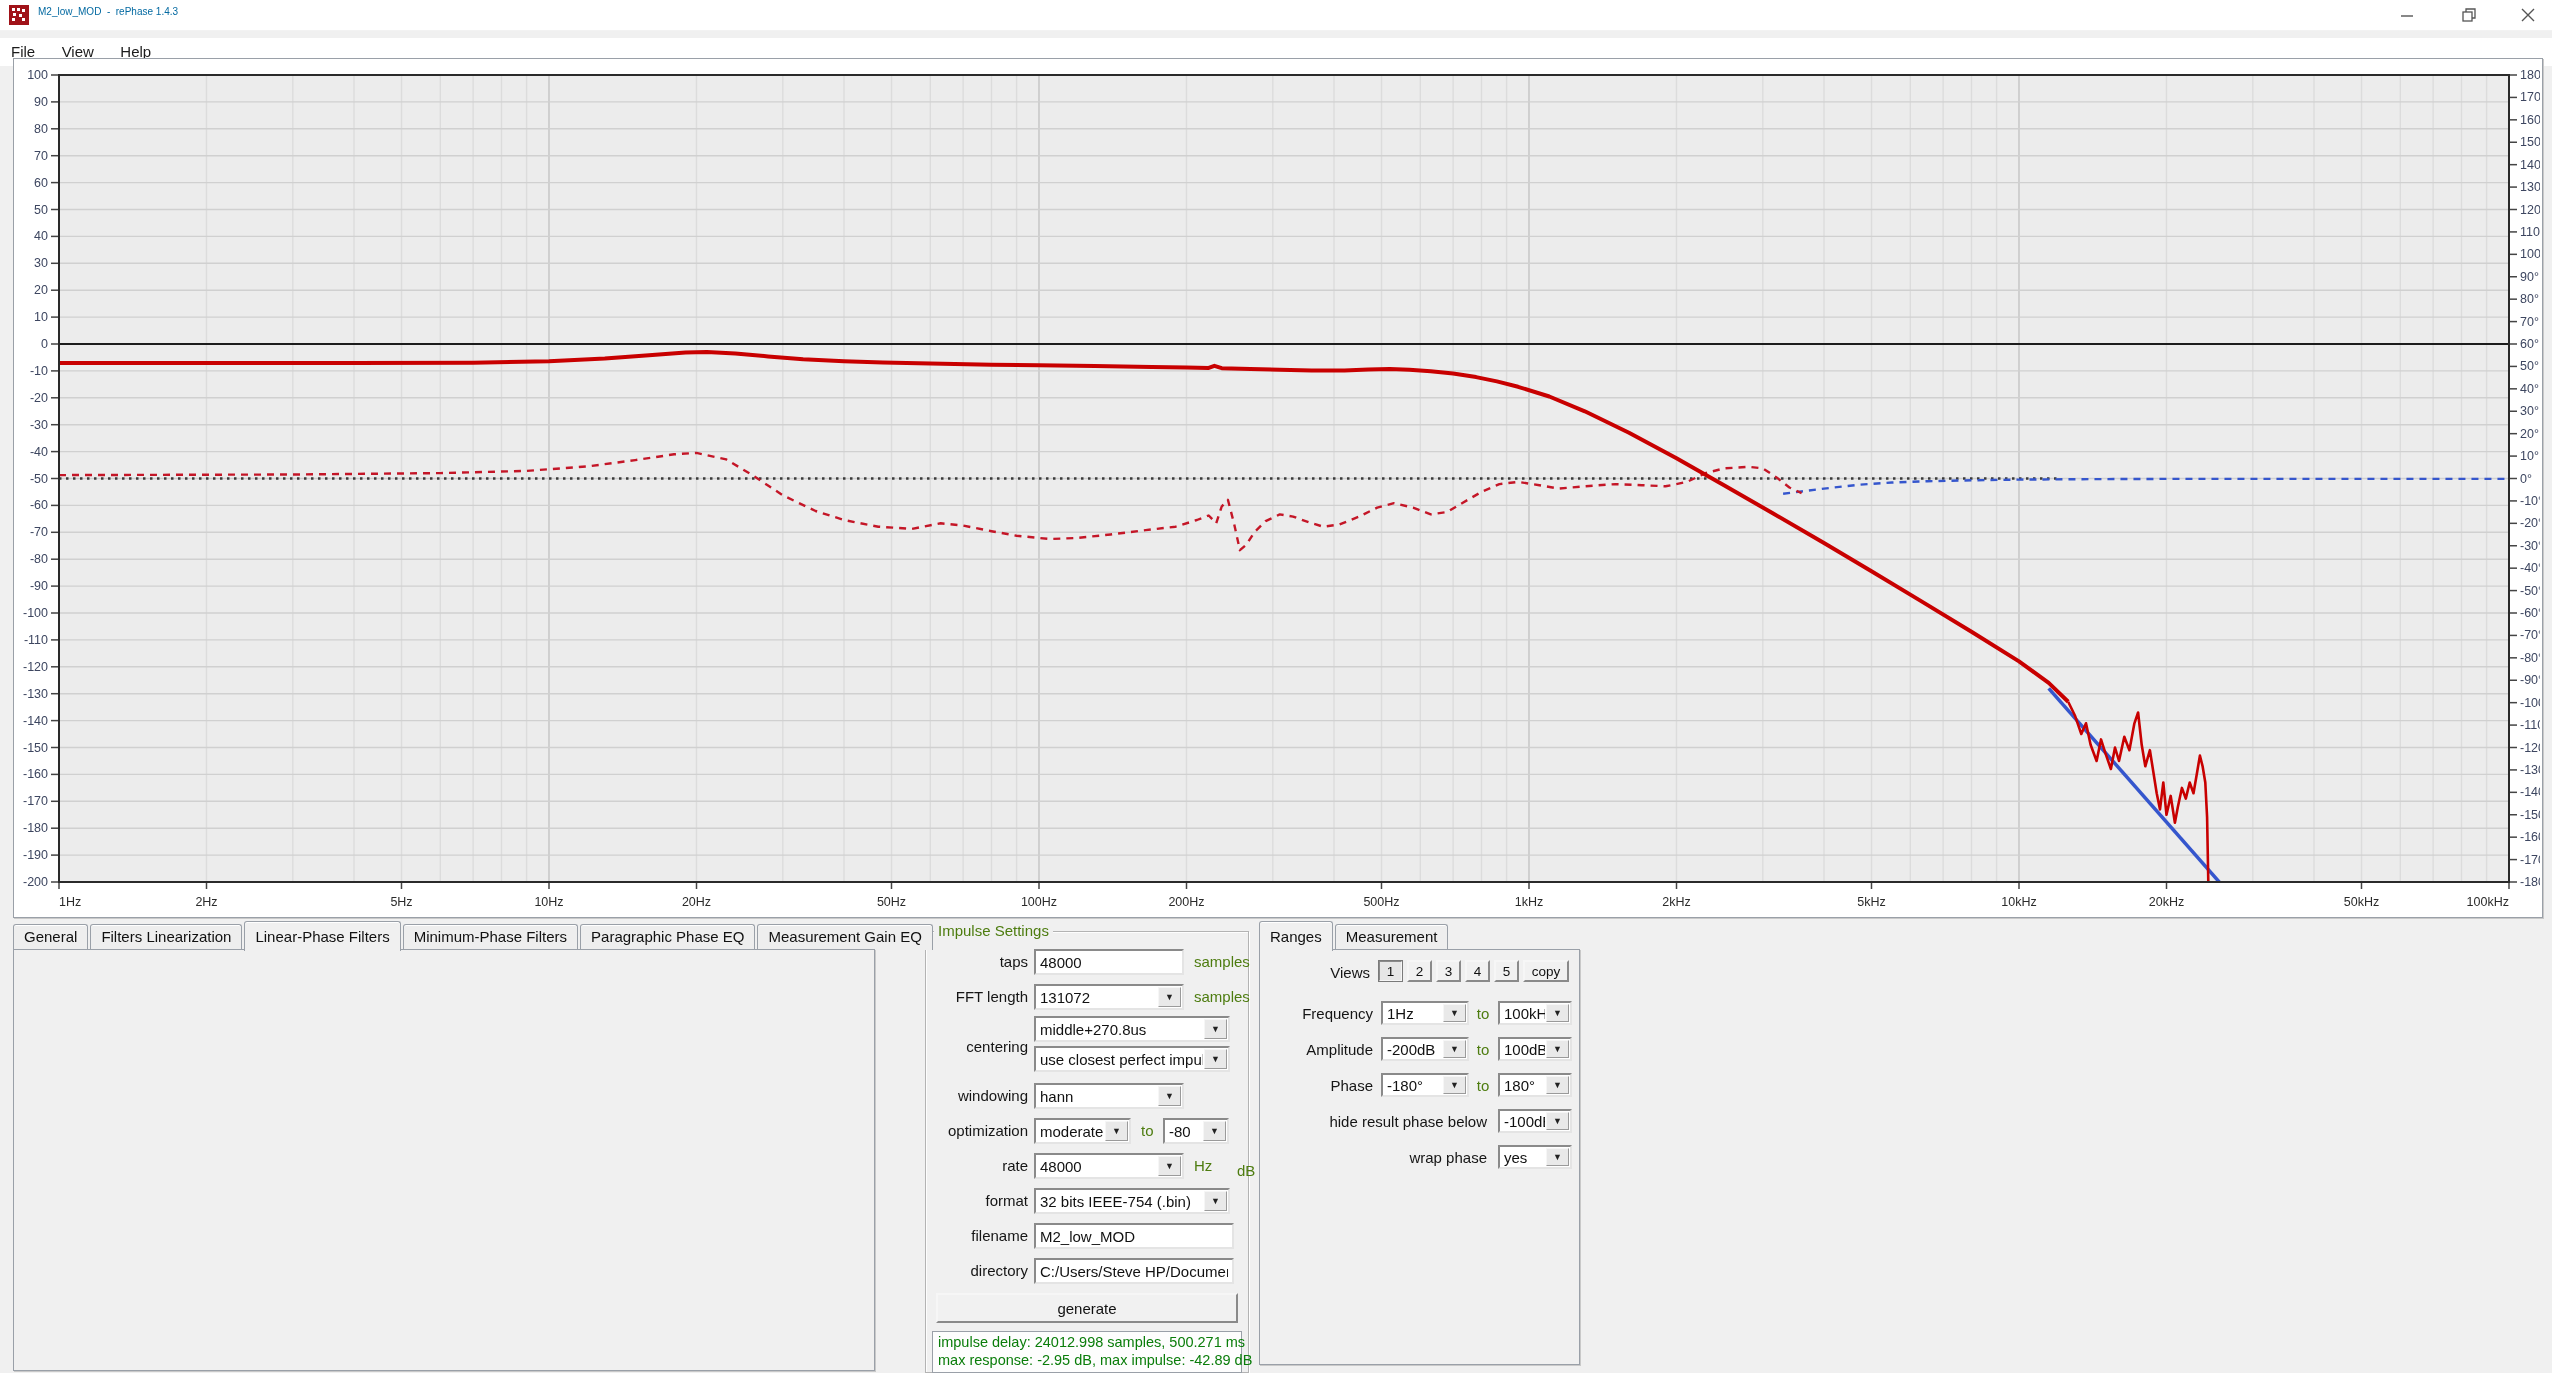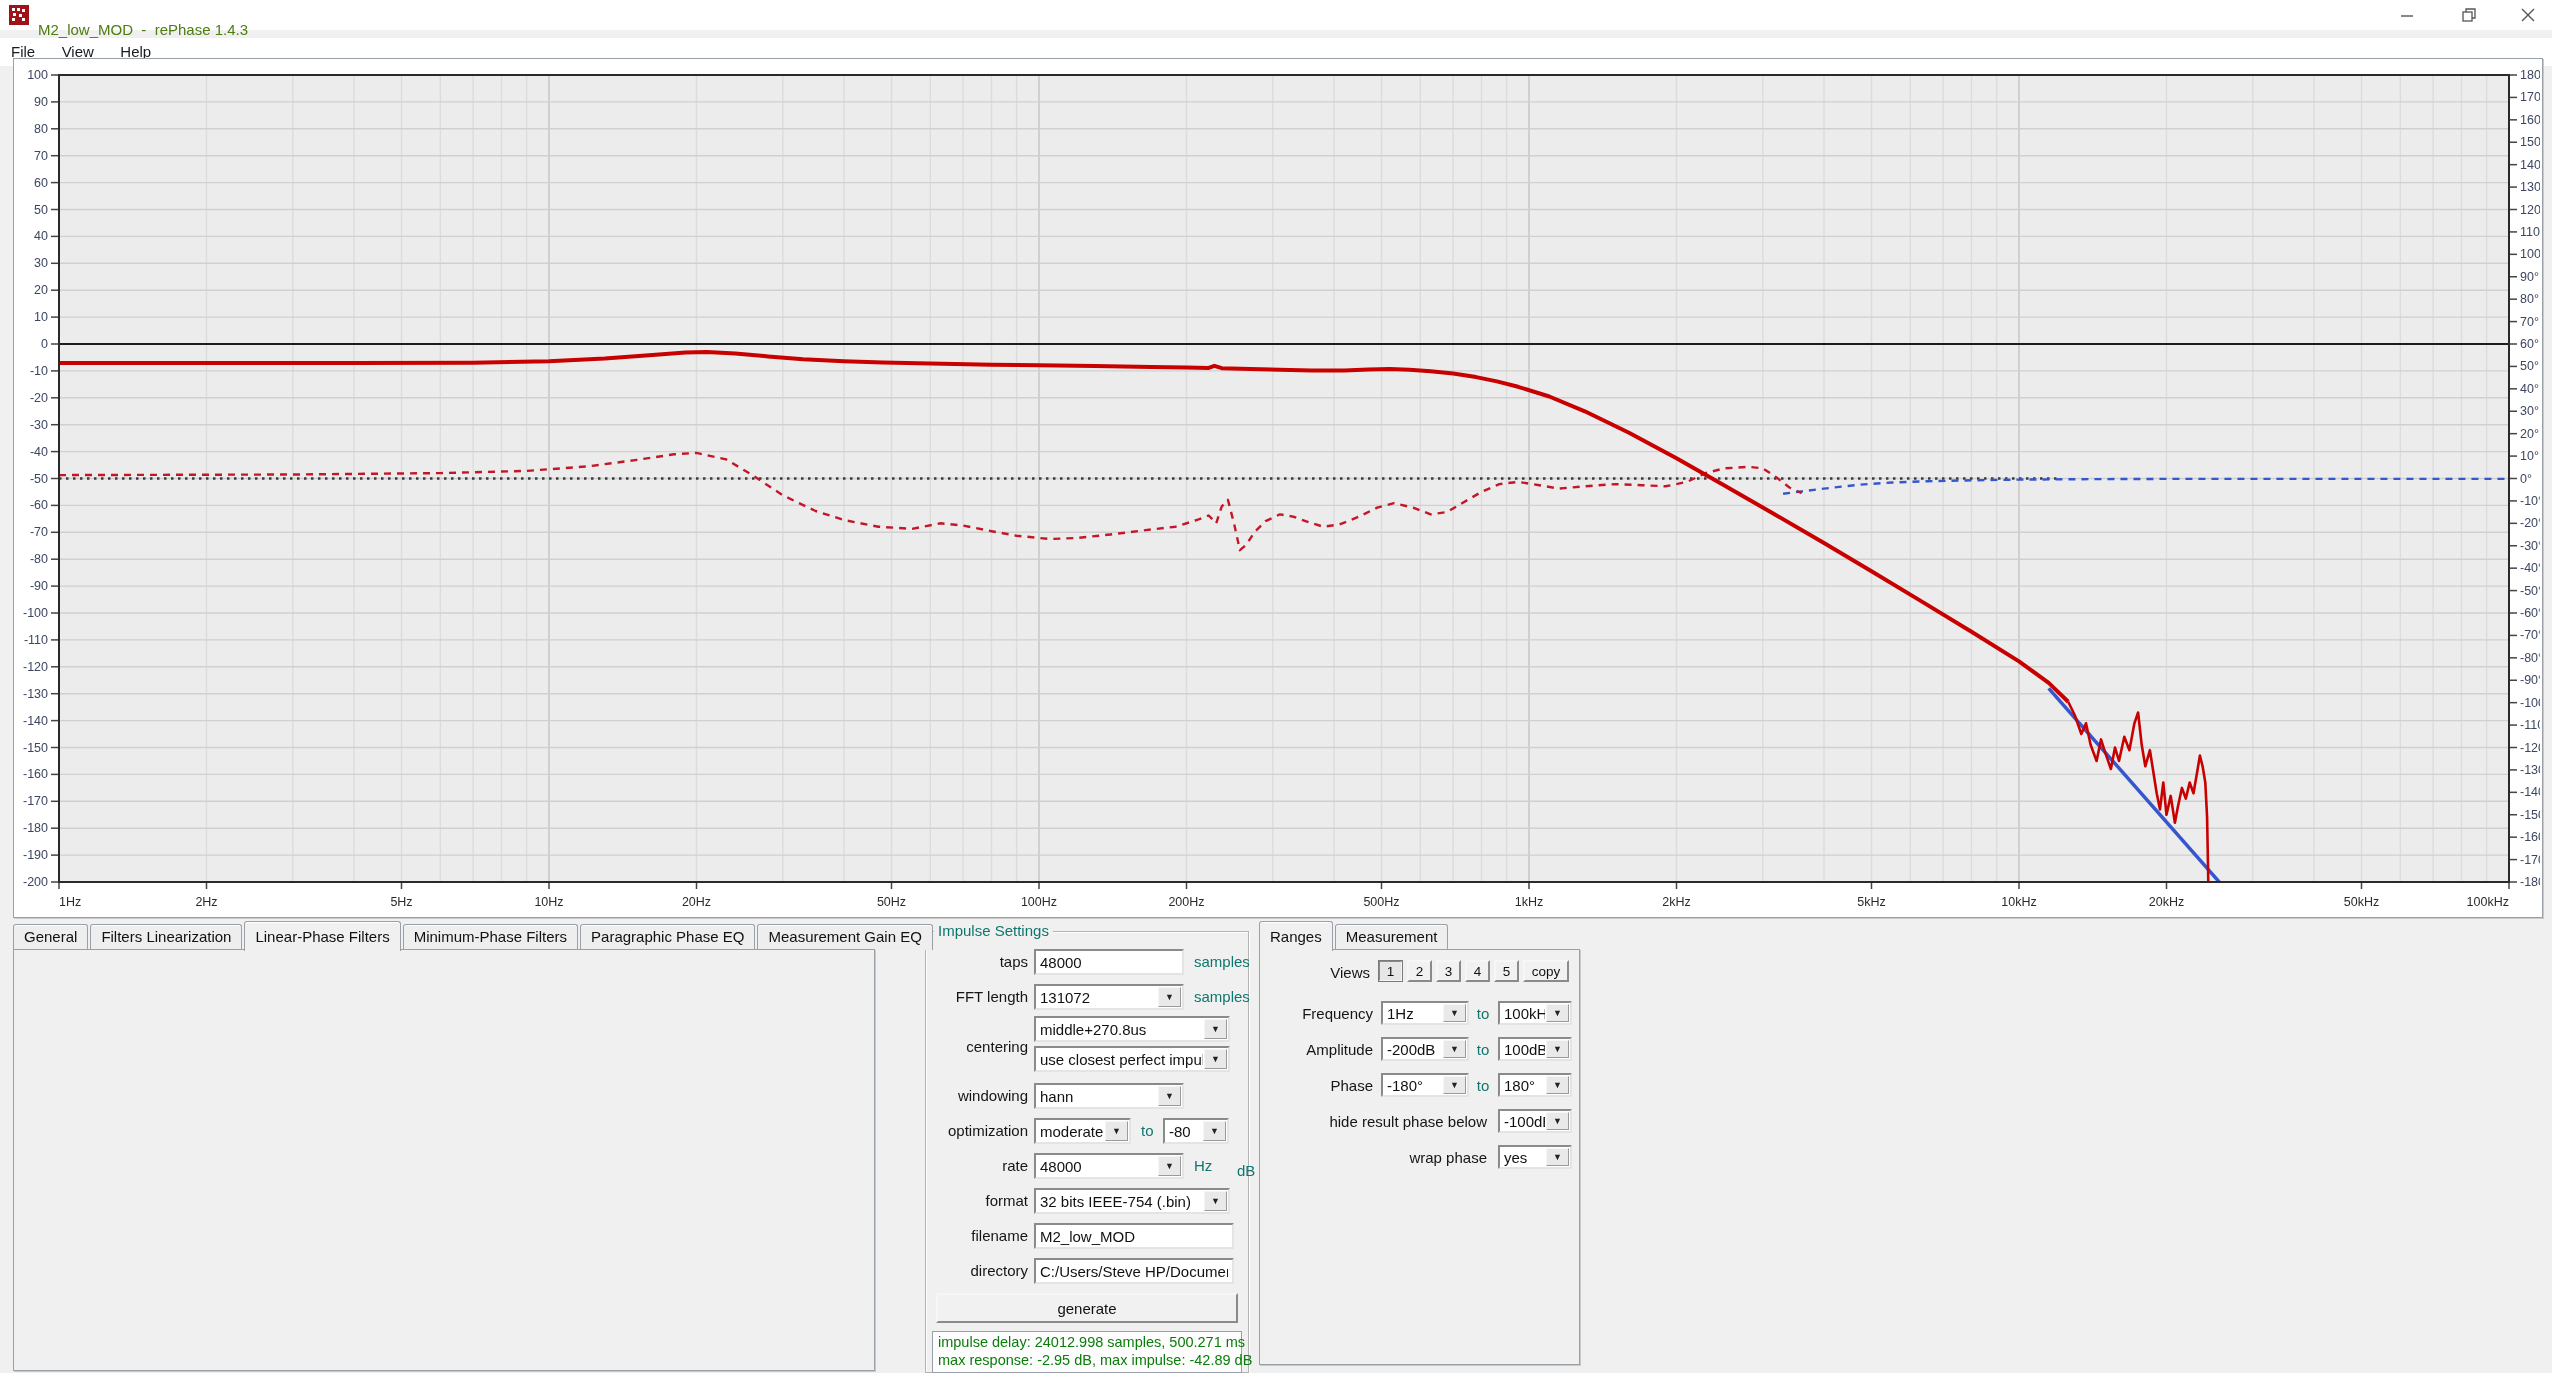--- a/index.html
+++ b/index.html
@@ -5,38 +5,38 @@
   html,body{margin:0;padding:0;}
   body{
     position:relative;width:2552px;height:1373px;overflow:hidden;
     background:#f0f0f0;font-family:"Liberation Sans",sans-serif;
     -webkit-font-smoothing:antialiased;
   }
   .abs{position:absolute;}
   
   .titlebar{left:0;top:0;width:2552px;height:30px;background:#ffffff;border-bottom:1px solid #f2f2f2;}
   .app-icon{left:9px;top:5px;width:20px;height:20px;}
-  .title-text{left:38px;top:21px;font-size:15px;color:#4d7c0f;white-space:pre;}
+  .title-text{left:38px;top:6px;font-size:10px;color:#0369a1;white-space:pre;}
   .winbtn{top:0;width:46px;height:30px;display:flex;align-items:center;justify-content:center;color:#555;}
   .menubar{left:0;top:30px;width:2552px;height:28px;background:#ffffff;margin-top:8px;}
   .menu-item{display:inline-block;padding:5px 11px 0 11px;font-size:15px;color:#1b1b1b;}
   
   .graph-block{left:13px;top:58px;width:2528px;height:858px;background:#ffffff;
     border:1px solid #9aa0a8;box-shadow:1px 1px 0 #c9c9c9;}
   
   .tabstrip{height:29px;}
   .tab{display:inline-block;box-sizing:border-box;height:26px;margin-top:3px;margin-right:2px;
     padding:3px 10px 0 10px;font-size:15px;color:#111;background:#eeeeee;
     border:1px solid #9aa0a8;border-bottom:none;border-radius:3px 3px 0 0;
     box-shadow:inset 0 1px 0 #ffffff;position:relative;z-index:1;}
   .tab.active{height:30px;margin-top:0;padding-top:6px;background:#f0f0f0;z-index:3;}
   .panel{background:#f0f0f0;border:1px solid #9aa0a8;box-shadow:1px 1px 0 #c9c9c9;z-index:2;}
   
   .gbox{border:1px solid #b3b3b3;box-shadow:1px 1px 0 #ffffff,inset 1px 1px 0 #fdfdfd;}
-  .lbl{font-size:15px;color:#0f766e;white-space:nowrap;}
+  .lbl{font-size:15px;color:#4d7c0f;white-space:nowrap;}
   .rlbl{font-size:15px;color:#151515;white-space:nowrap;text-align:right;}
   .sel{box-sizing:border-box;background:#ffffff;border:2px solid;border-color:#8a8a8a #e4e4e4 #e4e4e4 #8a8a8a;
     display:flex;align-items:center;height:26px;}
   .sel .v{flex:1;font-size:15px;color:#111;padding:0 4px;white-space:nowrap;overflow:hidden;}
   .sel .ar{width:21px;align-self:stretch;margin:1px;background:#e9e9e9;
     border:1px solid;border-color:#f6f6f6 #9a9a9a #9a9a9a #f6f6f6;
     display:flex;align-items:center;justify-content:center;font-size:9px;color:#222;}
   .inp{box-sizing:border-box;background:#ffffff;border:2px solid;border-color:#8a8a8a #e4e4e4 #e4e4e4 #8a8a8a;
     font-family:"Liberation Sans",sans-serif;font-size:15px;color:#111;padding:0 4px;height:26px;}
   .inp:disabled,.inp.dis{background:#f0f0f0;}

